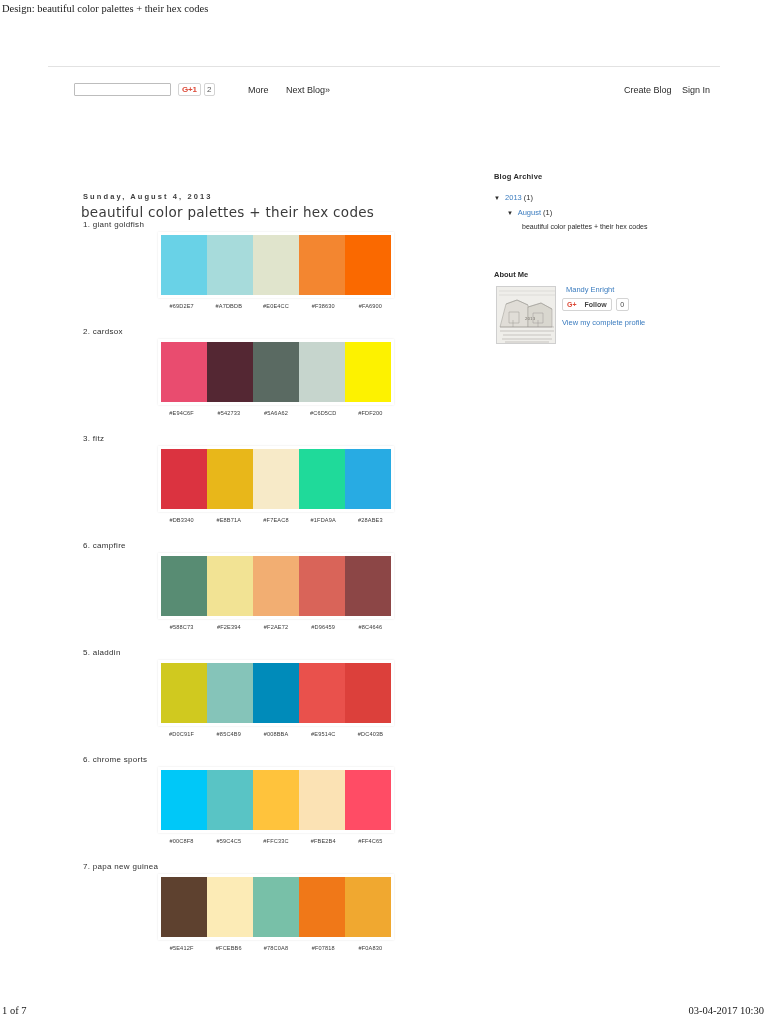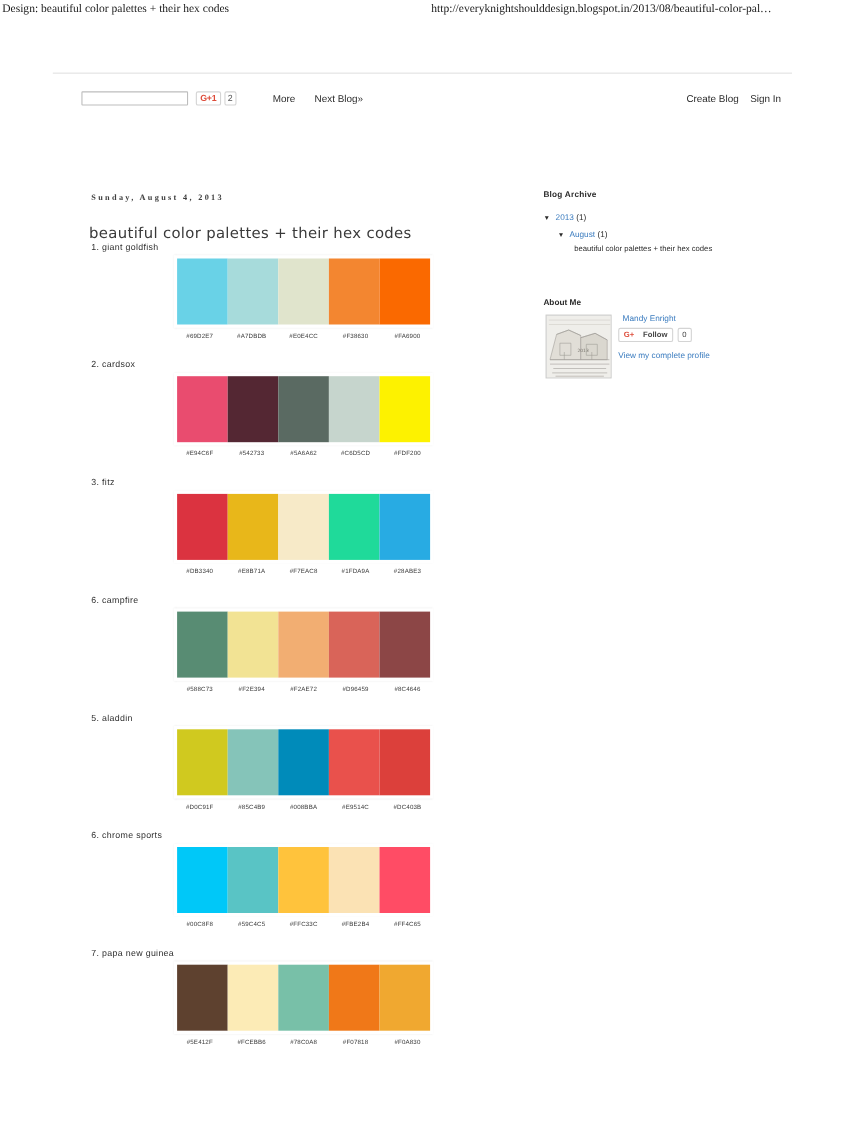--- a/index.html
+++ b/index.html
@@ -79,22 +79,22 @@
   
   .blog-title {
     position: absolute; left: 76px; top: 85px;
     font-family: "DejaVu Sans", sans-serif;
     font-size: 28px; font-weight: 400; color: #2b2b2b;
     letter-spacing: 0.2px;
   }
 
   
   .post-date {
-    position: absolute; left: 83px; top: 175px;
-    font-family: Liberation Serif, serif;
+    position: absolute; left: 83px; top: 192px;
+    font-family: Liberation Sans, sans-serif;
     font-size: 7.5px; font-weight: bold; color: #3d3d3d;
     letter-spacing: 2.1px;
   }
   .post-title {
     position: absolute; left: 81px; top: 195px;
     font-family: "DejaVu Sans", sans-serif;
     font-size: 13.5px; font-weight: 400; color: #3a3a3a;
     letter-spacing: 0.3px;
   }
 
@@ -175,21 +175,20 @@
     color: #3b7cbf; text-decoration: none; white-space: nowrap;
   }
 </style>
 </head>
 <body>
 
 <div id="page">
 
   <div class="print-header">
     <span class="ph-title">Design: beautiful color palettes + their hex codes</span>
-    <span class="ph-url">http://everyknightshoulddesign.blogspot.in/2013/08/beautiful-color-pal…</span>
   </div>
 
   <div class="navbar">
     <input class="nb-search" value="" placeholder="" style="">
     <div class="gplus-btn">
       <span class="gplus-badge">G+1</span>
       <span class="gplus-count">2</span>
     </div>
     <a class="nb-link nb-more">More</a>
     <a class="nb-link nb-nextblog">Next Blog»</a>
@@ -376,14 +375,18 @@
       <div class="follow-btn">
         <span class="gicon">G+</span>
         <span class="ftxt">Follow</span>
       </div>
       <span class="follow-count">0</span>
     </div>
 
     <a class="profile-link">View my complete profile</a>
   </div>
 
+  <div class="print-footer">
+    <span class="pf-page">1 of 7</span>
+    <span class="pf-date">03-04-2017 10:30</span>
+  </div>
 
 </div>
 
 </body></html>

